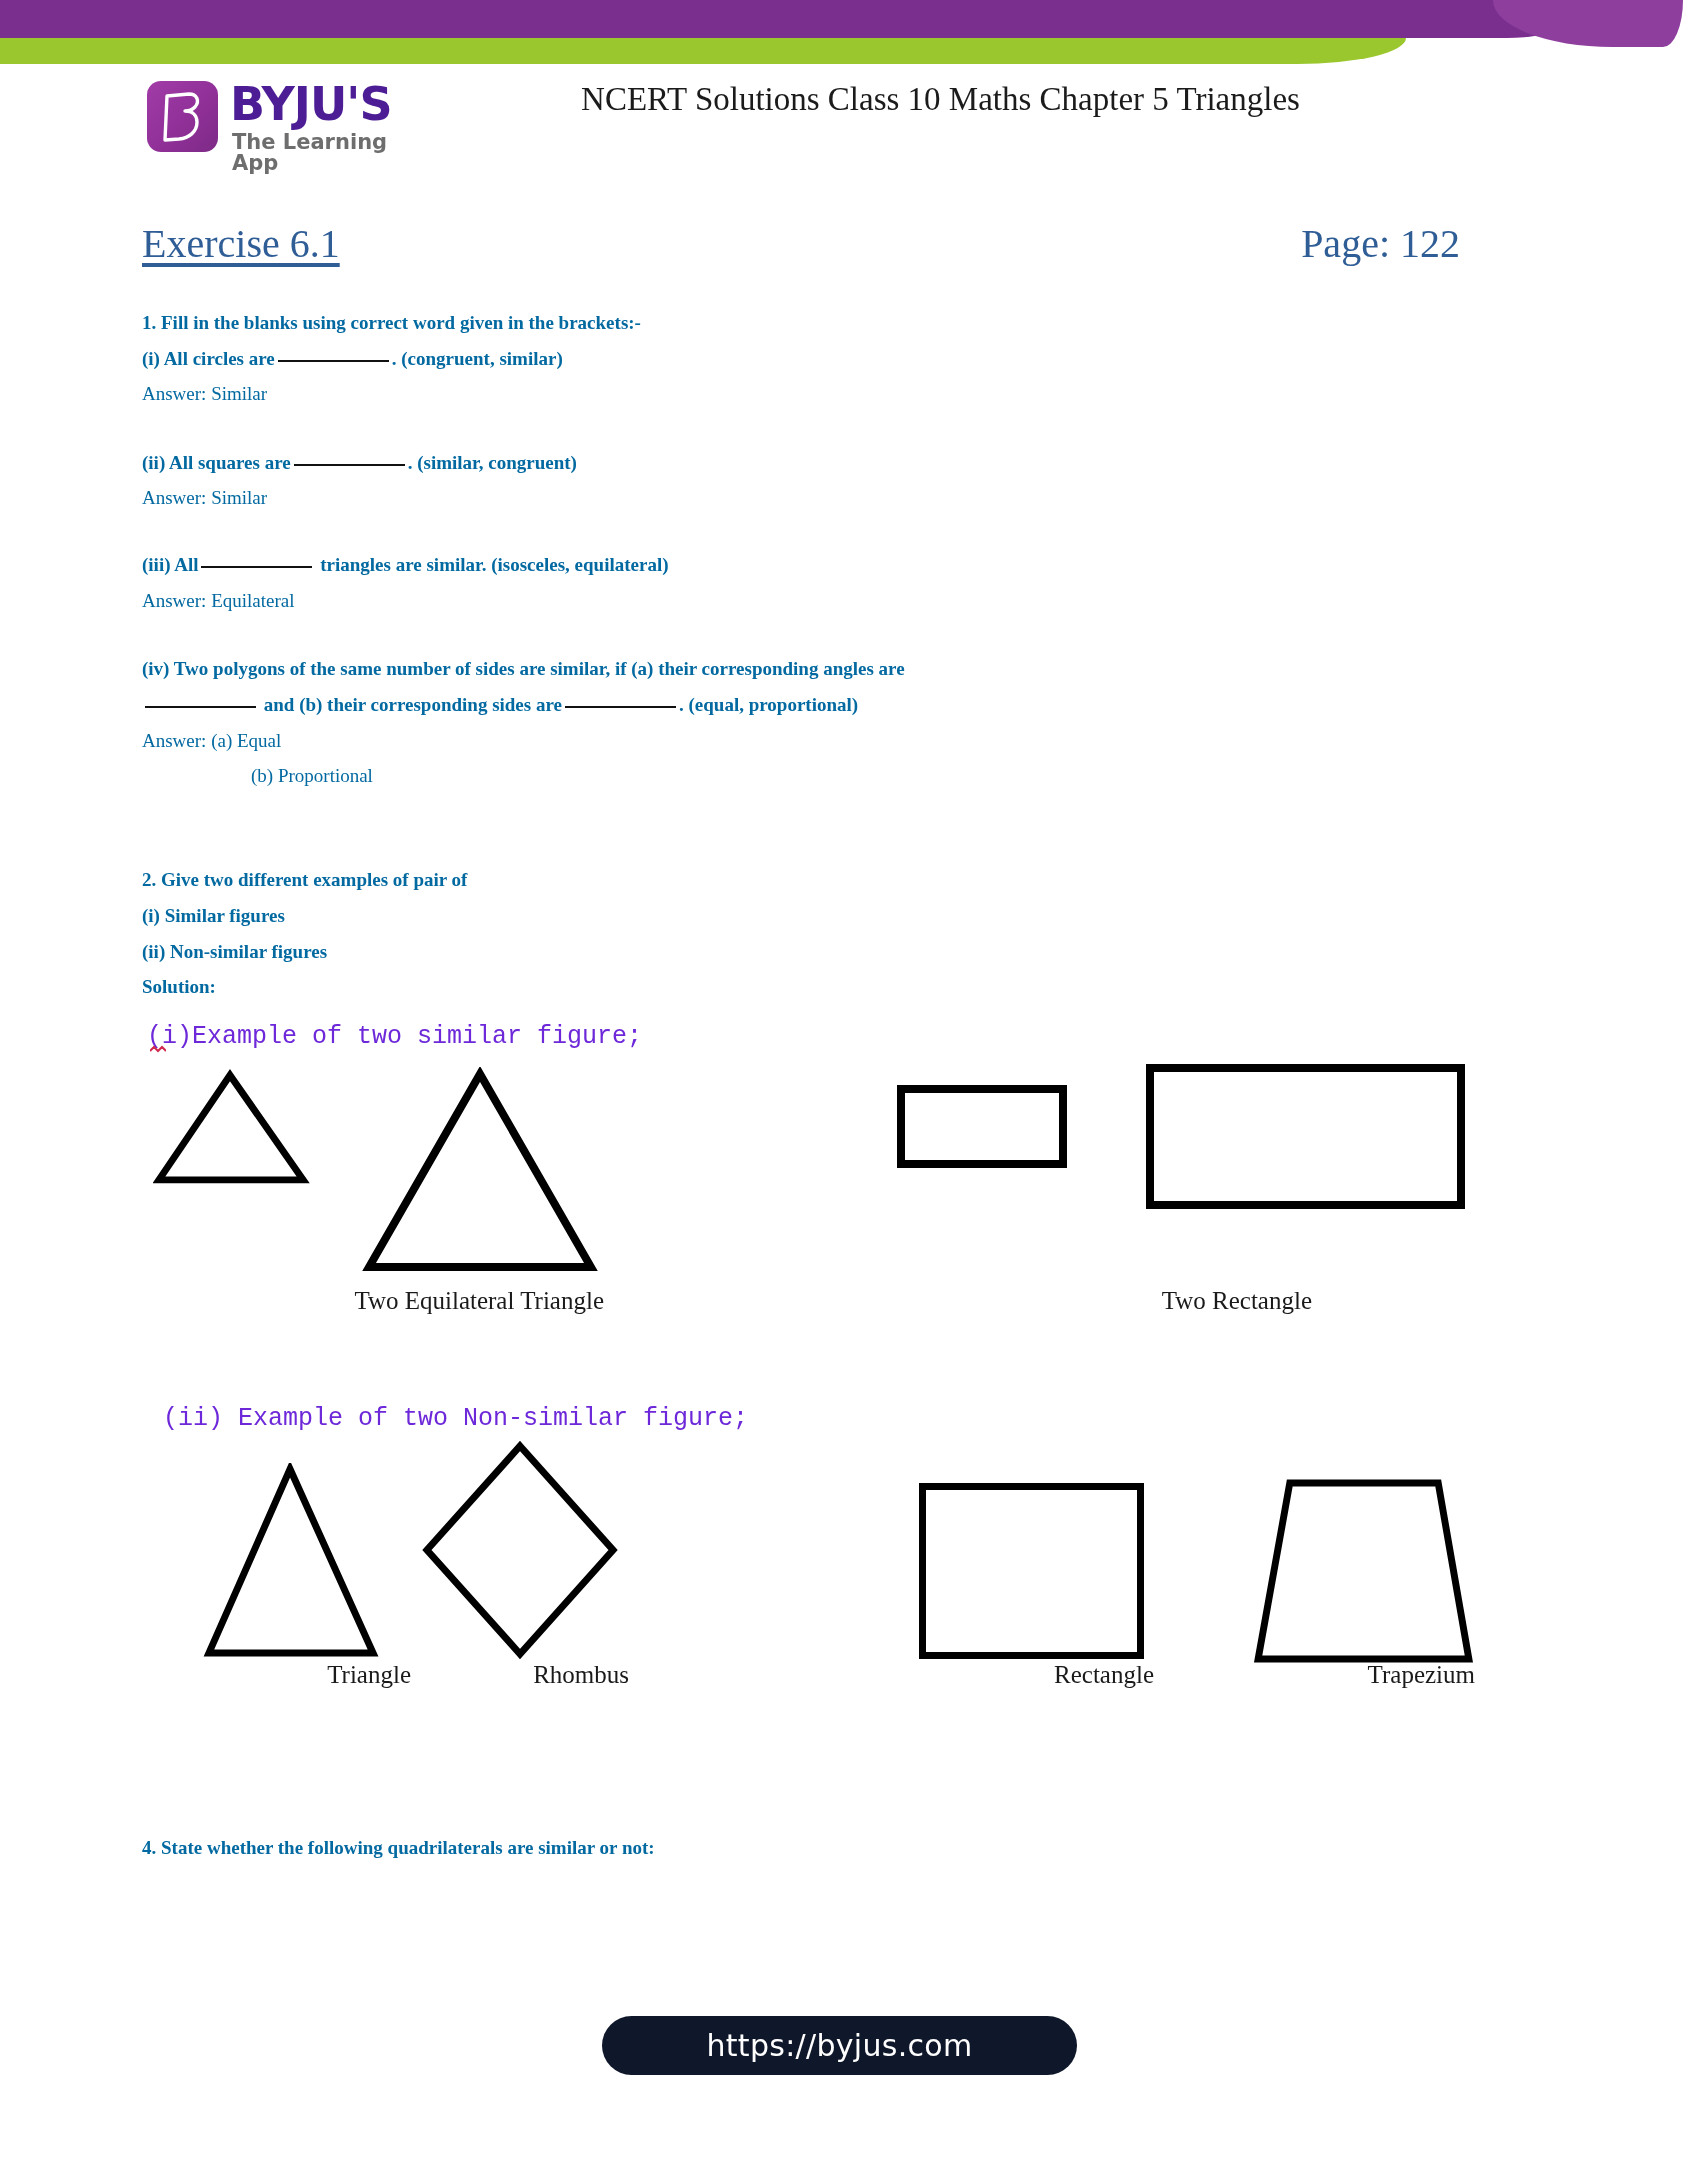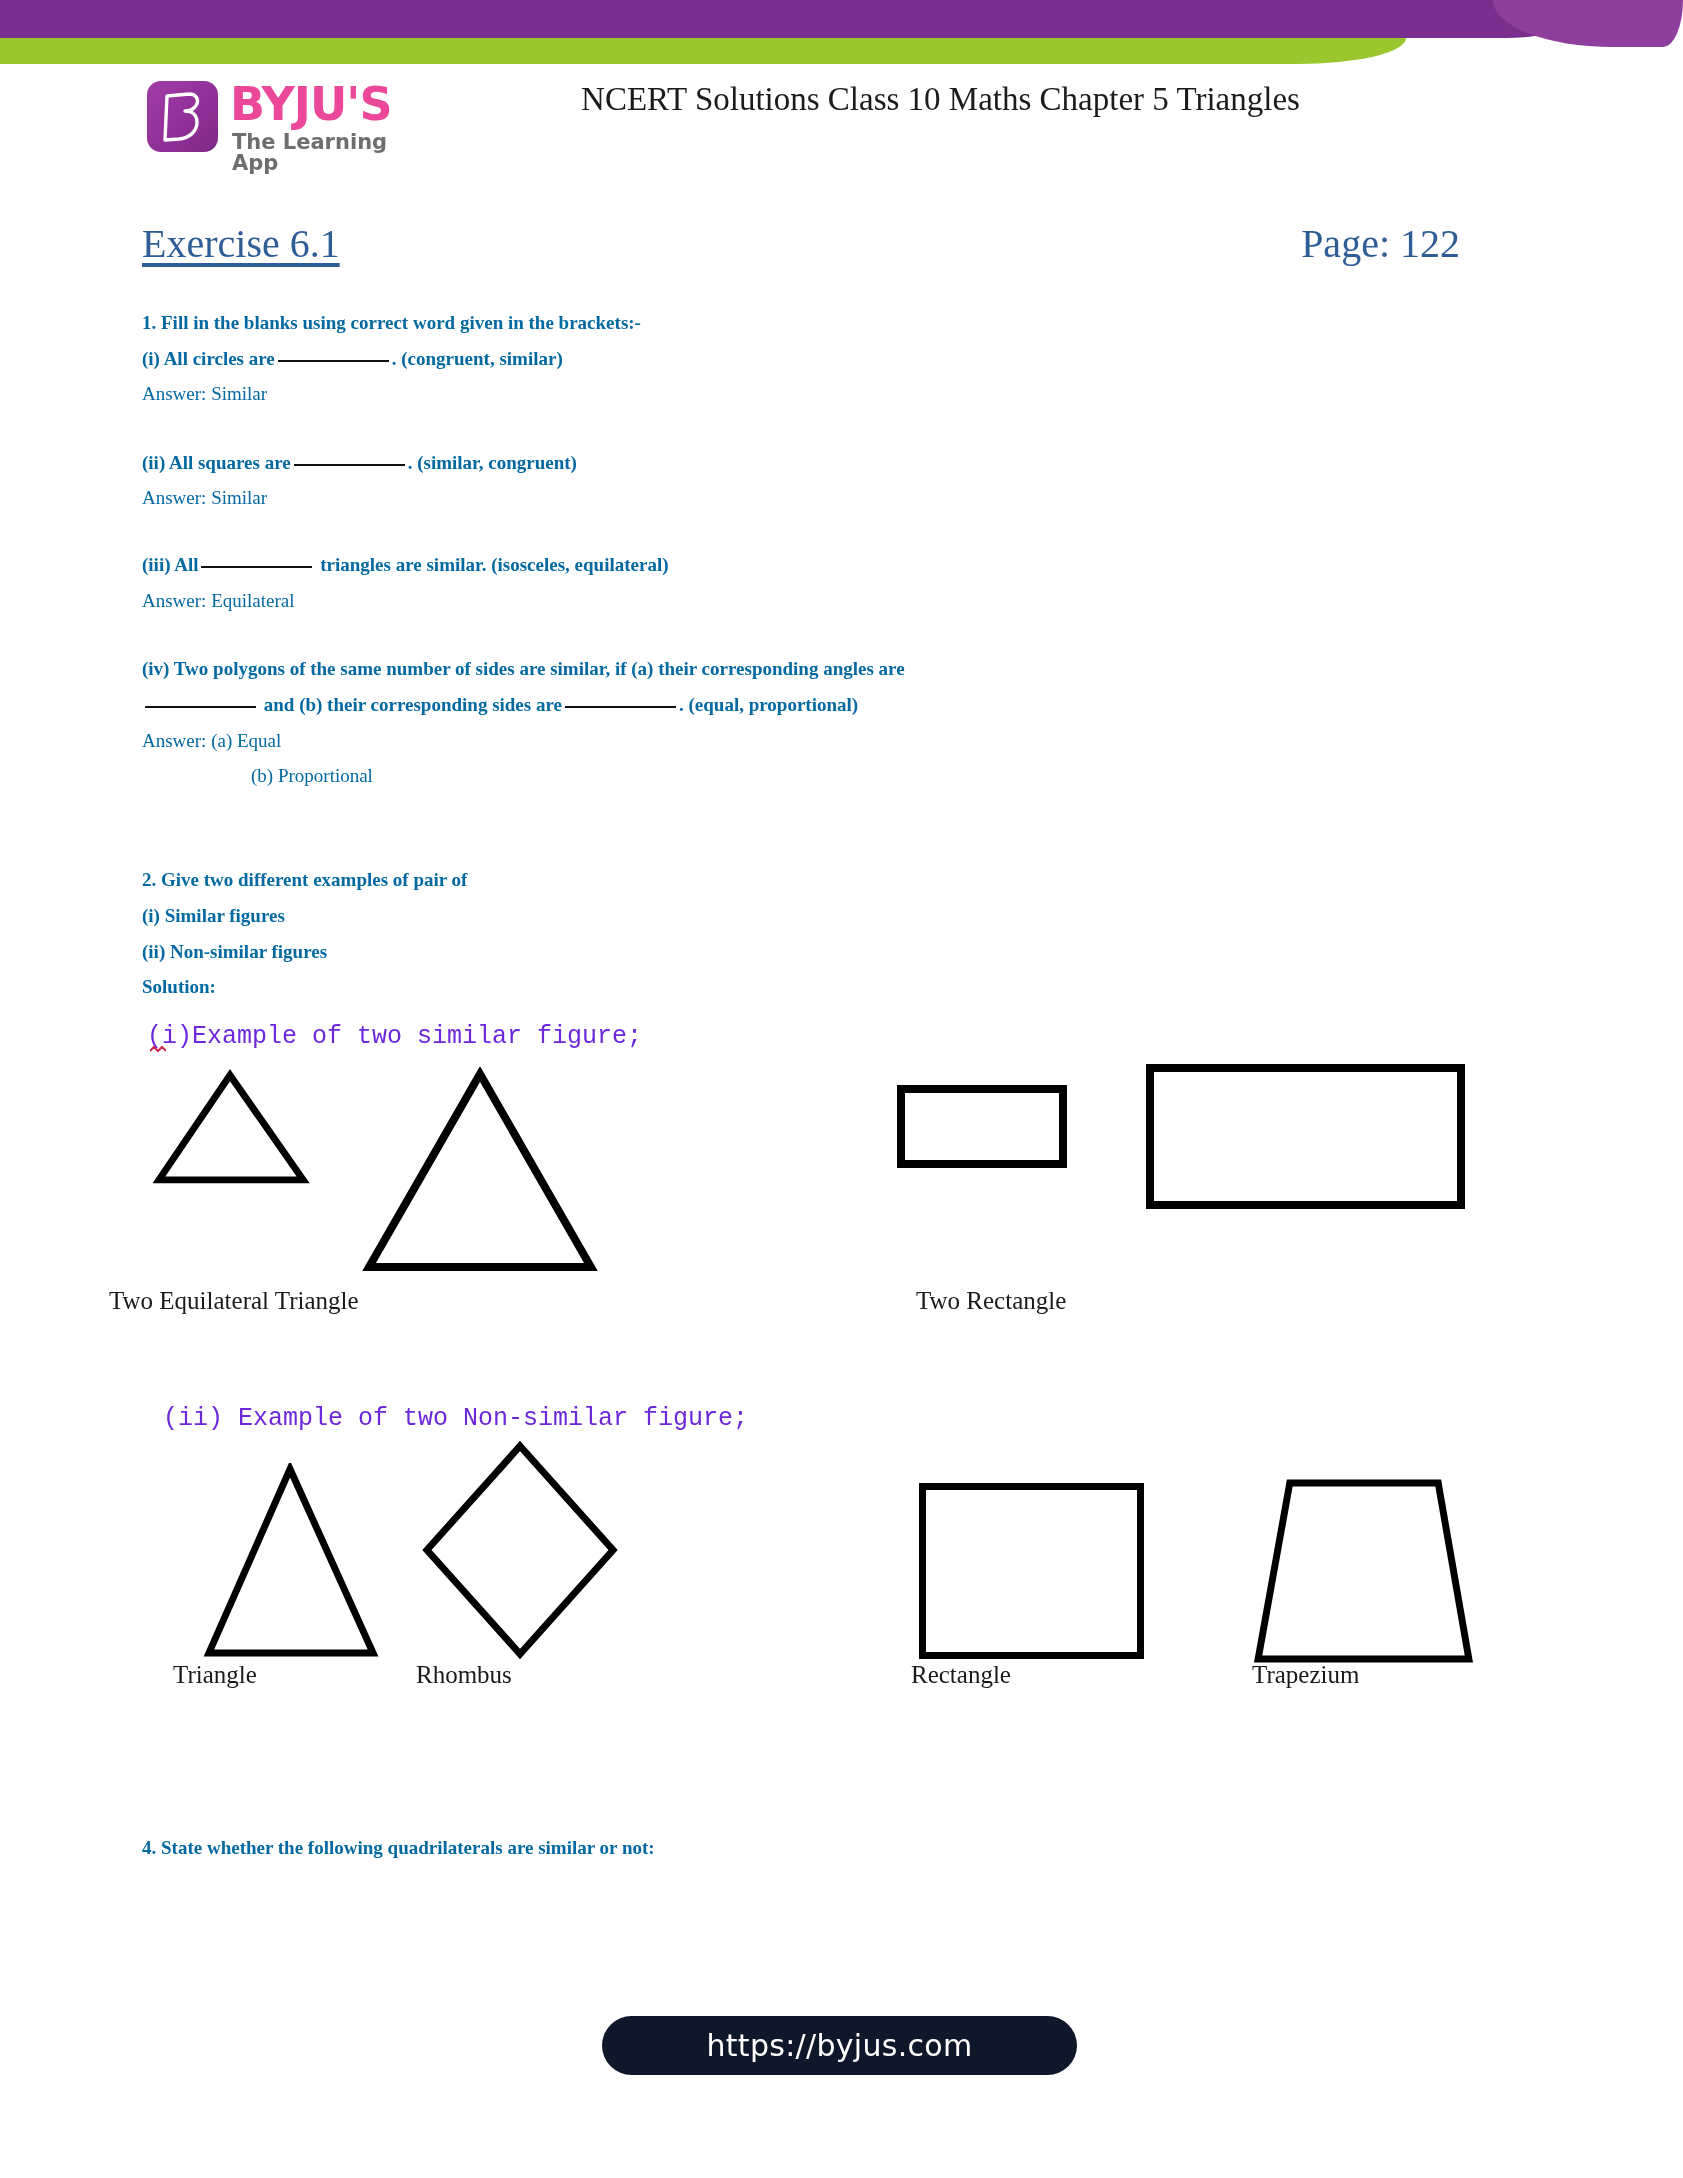--- a/index.html
+++ b/index.html
@@ -71,21 +71,21 @@
     width: 42px; height: 50px;
   }
   .logo-word {
     position: absolute;
     left: 83px;
     top: 2px;
     font-family: "DejaVu Sans", sans-serif;
     font-weight: 700;
     font-size: 46px;
     letter-spacing: -1px;
-    color: #ec4899;
+    color: #4c1d95;
     line-height: 46px;
   }
   .logo-tag {
     position: absolute;
     left: 85px;
     top: 53px;
     font-family: "DejaVu Sans", sans-serif;
     font-weight: 700;
     font-size: 21px;
     color: #6e6e6e;
@@ -149,21 +149,21 @@
     font-size: 25px;
     color: #6d28d9;
     white-space: nowrap;
   }
   .sublabel {
     position: absolute;
     font-family: "Liberation Serif", serif;
     font-size: 25px;
     color: #1a1a1a;
     white-space: nowrap;
-    text-align: left;
+    text-align: right;
   }
   .redmark {
     position: absolute;
     left: 150px;
     top: 1045px;
     width: 16px;
     height: 8px;
   }
 
   

